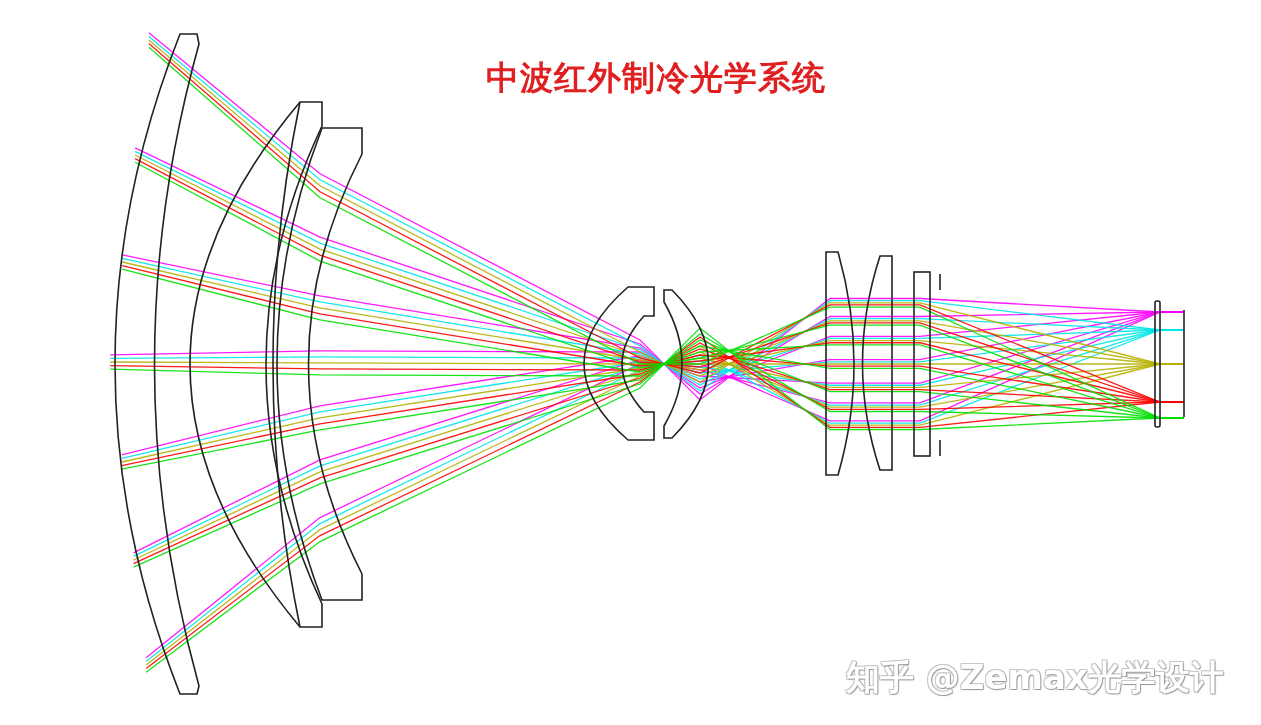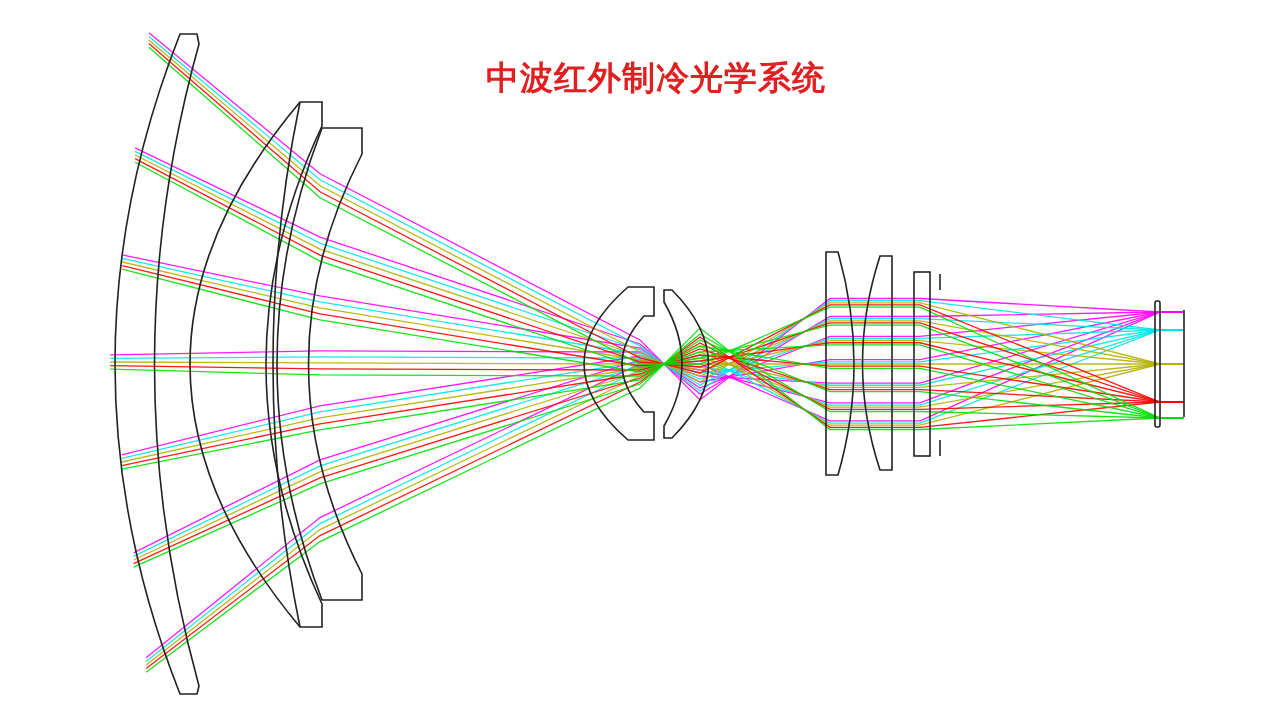--- a/index.html
+++ b/index.html
@@ -85,13 +85,14 @@
       <line class="lens" x1="940" y1="274" x2="940" y2="290"></line>
       <line class="lens" x1="940" y1="440" x2="940" y2="456"></line>
 
       <rect class="lens" x="1155" y="301" width="5" height="126" rx="2"></rect>
 
       <line class="lens" x1="1184" y1="310" x2="1184" y2="417"></line>
     </g>
   </svg>
 
   <div class="title">中波红外制冷光学系统</div>
+  <div class="watermark">知乎 @Zemax光学设计</div>
 </div>
 
 </body></html>

